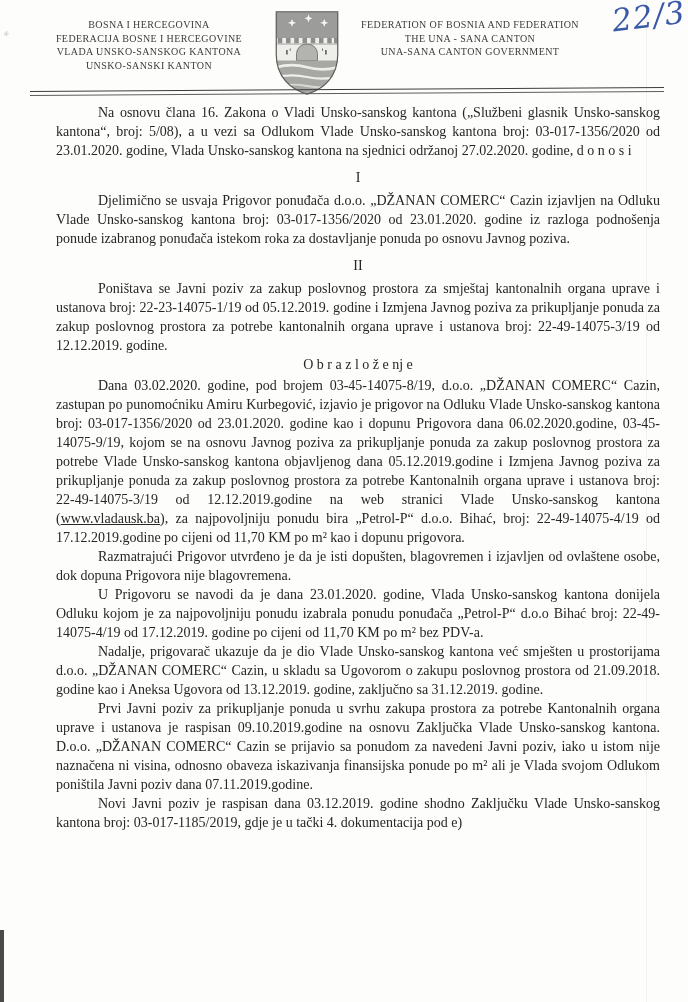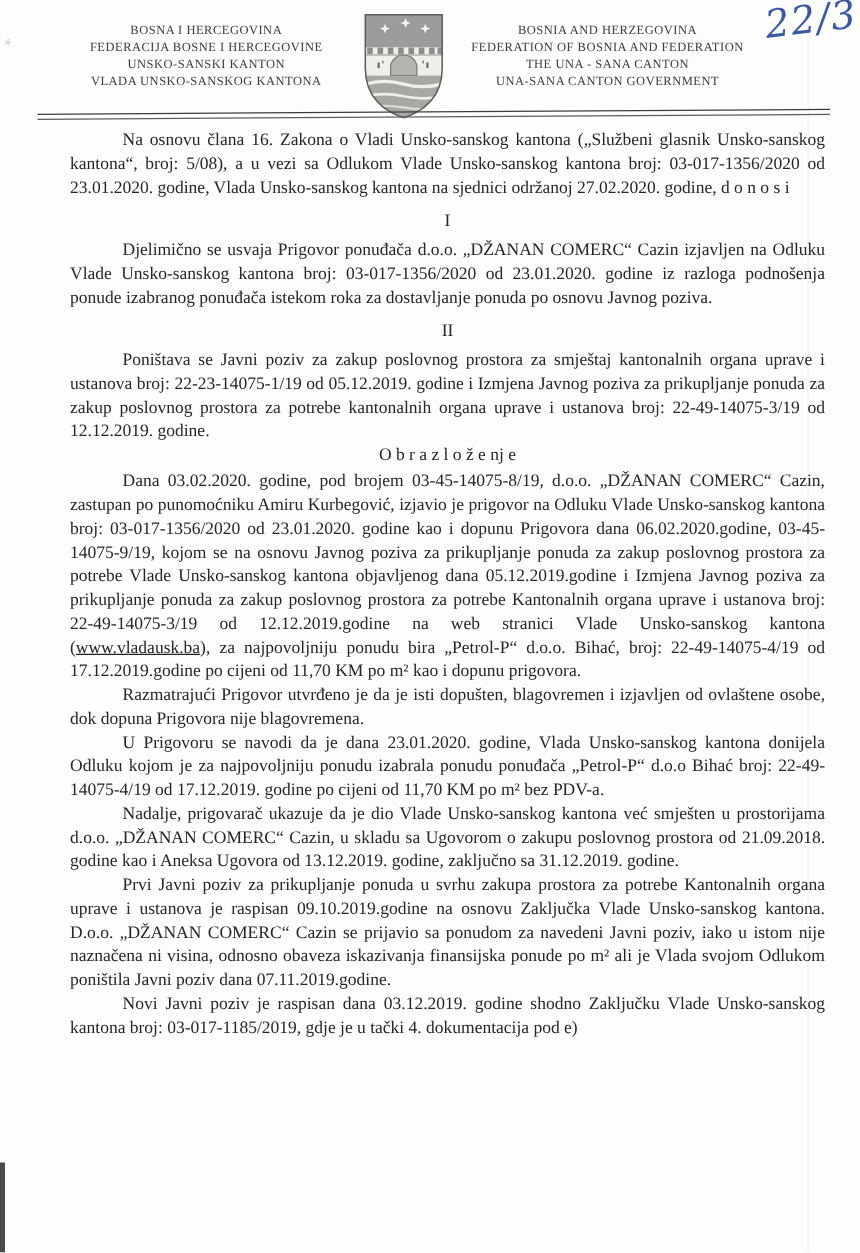--- a/index.html
+++ b/index.html
@@ -7,21 +7,21 @@
     width:688px; height:1002px;
     background:#fdfdfb;
     font-family:"Liberation Serif", serif;
     color:#262626;
     position:relative;
     overflow:hidden;
   }
   
   .header {
     position:absolute; top:8px; left:30px; right:22px;
-    display:flex; justify-content:center; align-items:flex-start;
+    display:flex; justify-content:flex-start; align-items:flex-start;
   }
   .header-col {
     text-align:center;
     font-size:10px; line-height:13.5px;
     letter-spacing:0.4px;
     color:#3c3c3c;
     padding-top:10px;
     white-space:nowrap;
   }
   .header-col.left  { width:238px; }
@@ -69,22 +69,22 @@
     transform:rotate(12deg);
   }
 </style>
 </head>
 <body>
 
 <div class="header">
   <div class="header-col left">
     <div>BOSNA I HERCEGOVINA</div>
     <div>FEDERACIJA BOSNE  I  HERCEGOVINE</div>
+    <div>VLADA UNSKO-SANSKOG KANTONA</div>
     <div>UNSKO-SANSKI KANTON</div>
-    <div>VLADA UNSKO-SANSKOG KANTONA</div>
   </div>
 
   <div class="emblem-wrap">
     <svg viewBox="0 0 100 120" width="76" height="90" aria-hidden="true">
       <defs>
         <clipPath id="shieldClip">
           <path d="M9,5 H91 V62 C91,92 72,108 50,115 C28,108 9,92 9,62 Z"></path>
         </clipPath>
       </defs>
       <g clip-path="url(#shieldClip)">
@@ -120,21 +120,20 @@
         <rect x="0" y="70" width="100" height="50" fill="#a7a7a4"></rect>
         <path d="M6,80 Q28,73 50,79 T94,78" stroke="#ededea" stroke-width="3.5" fill="none"></path>
         <path d="M6,93 Q28,87 50,92 T94,91" stroke="#ededea" stroke-width="3" fill="none"></path>
         <path d="M6,105 Q28,100 50,104 T94,103" stroke="#d9d9d6" stroke-width="2.5" fill="none"></path>
       </g>
       <path d="M9,5 H91 V62 C91,92 72,108 50,115 C28,108 9,92 9,62 Z" fill="none" stroke="#5a5a58" stroke-width="1.6"></path>
     </svg>
   </div>
 
   <div class="header-col right">
-    <div>BOSNIA  AND  HERZEGOVINA</div>
     <div>FEDERATION OF BOSNIA AND  FEDERATION</div>
     <div>THE UNA - SANA CANTON</div>
     <div>UNA-SANA CANTON GOVERNMENT</div>
   </div>
 </div>
 
 <div class="annotation">22/3</div>
 <div class="rule"></div>
 
 <div class="doc">

